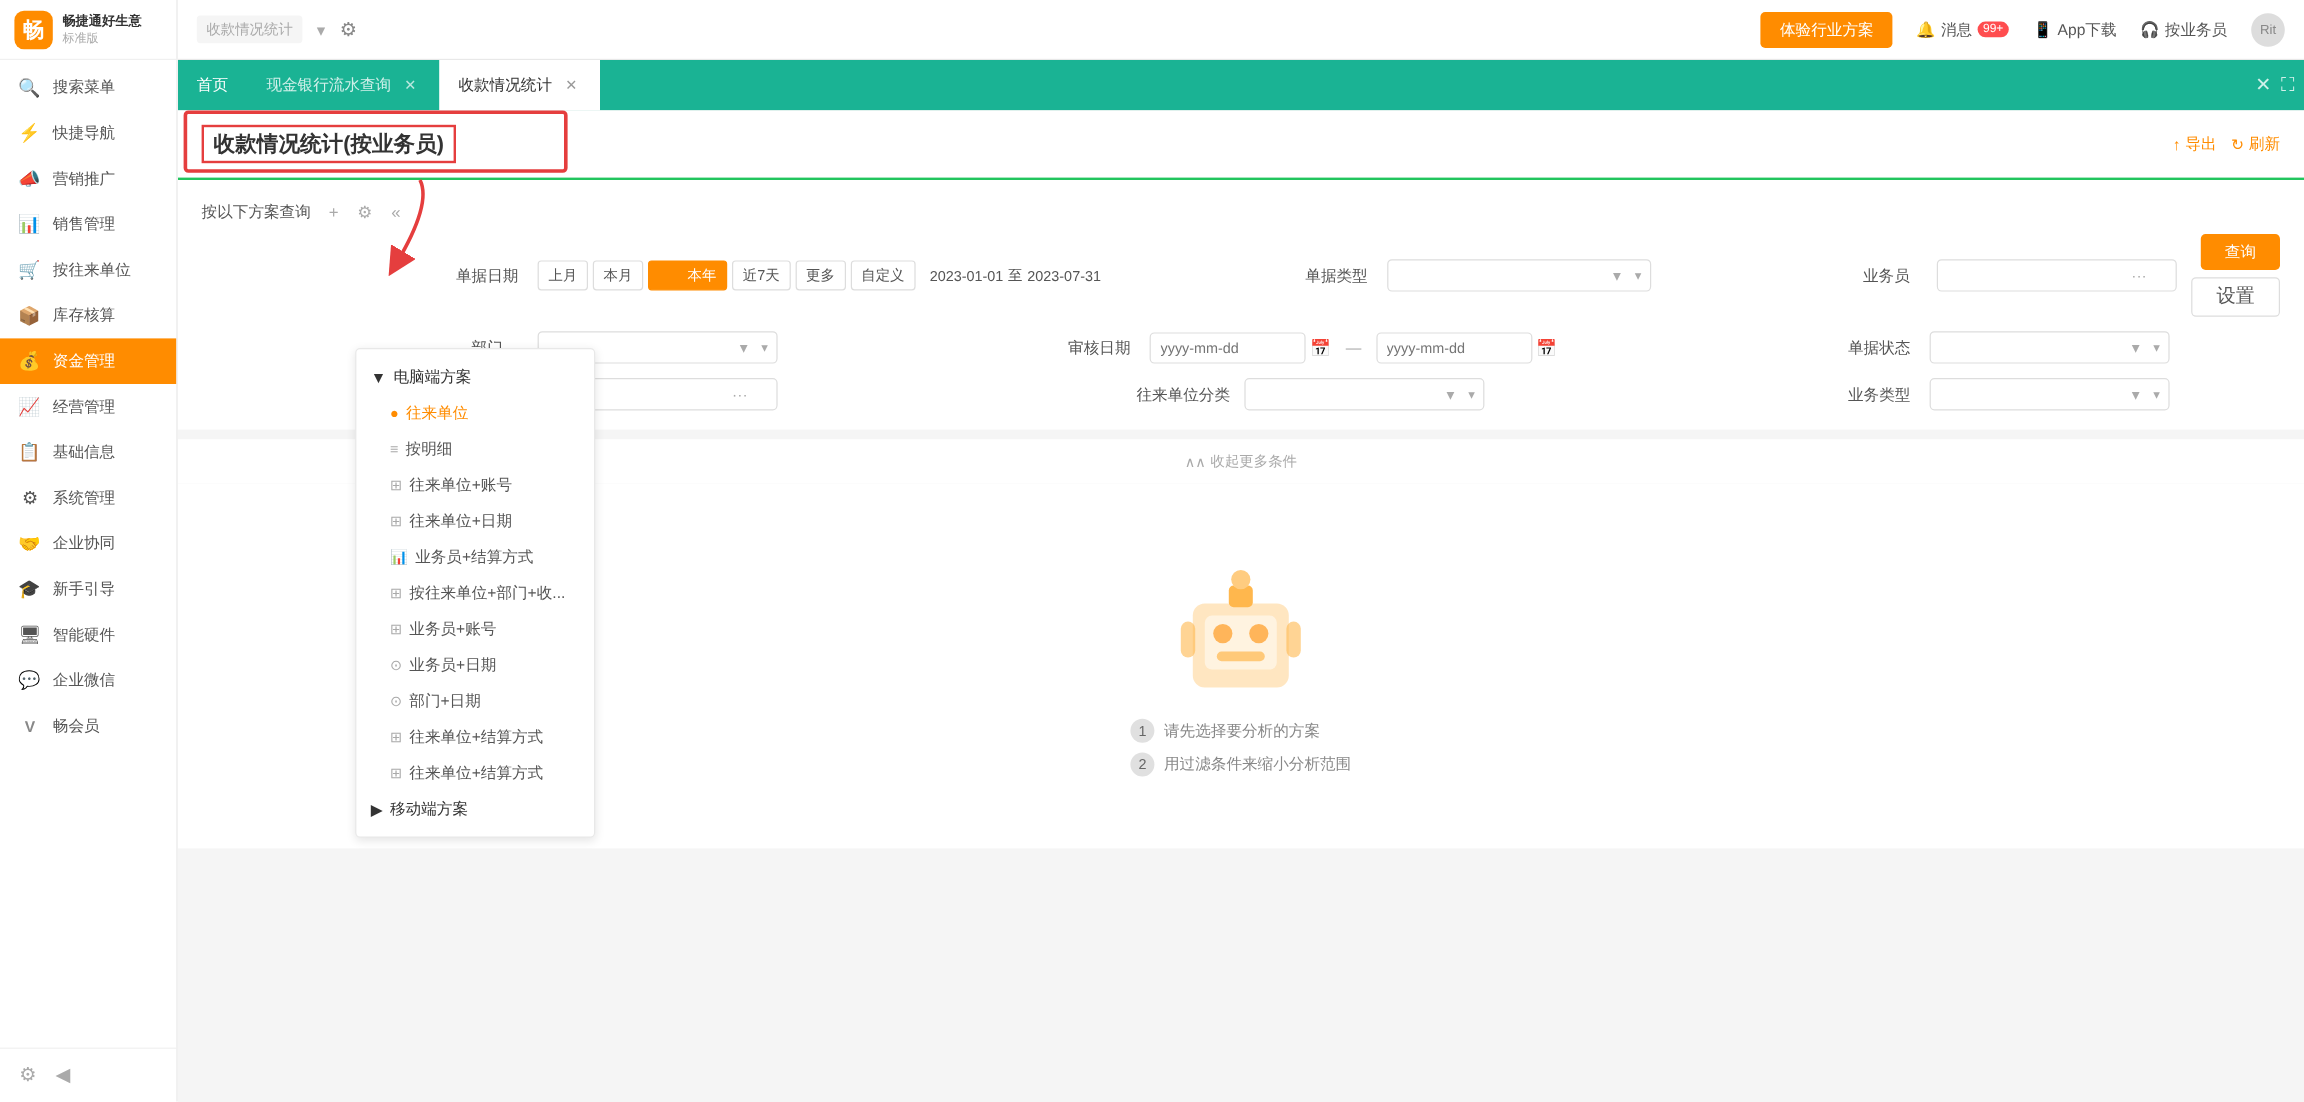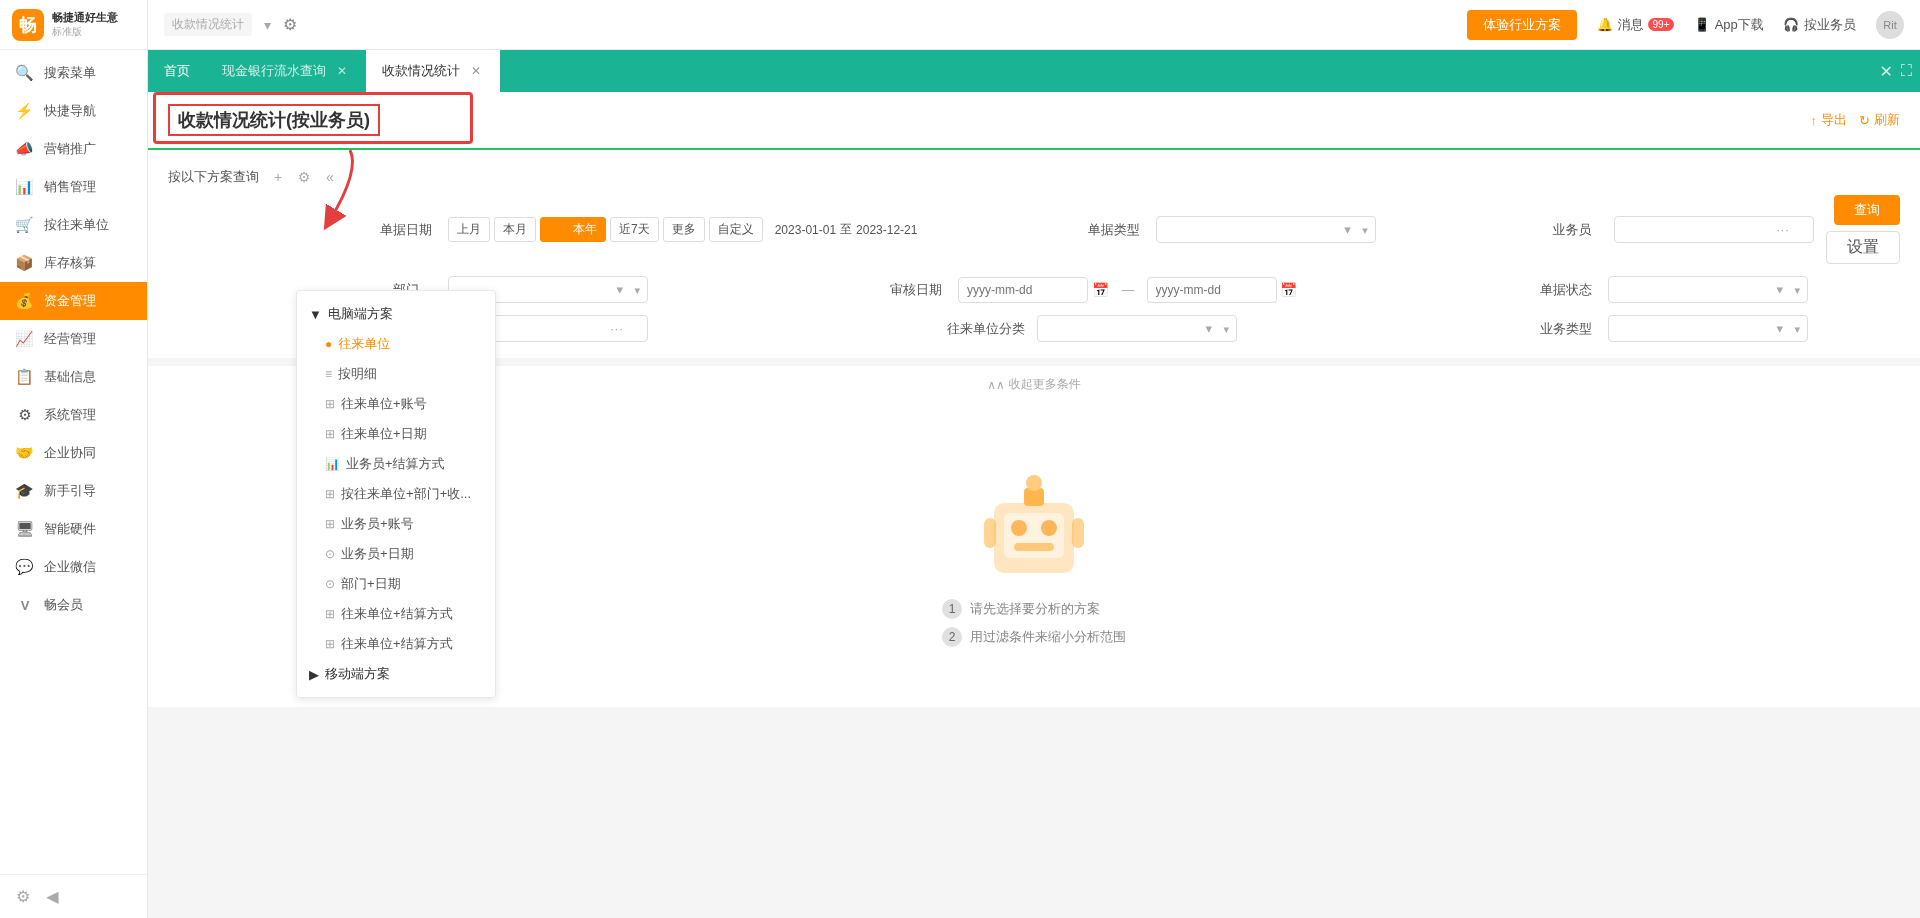--- a/index.html
+++ b/index.html
@@ -412,21 +412,21 @@
               <button class="date-opt-btn">上月</button>
               <button class="date-opt-btn">本月</button>
               <button class="date-opt-btn active">本年</button>
               <button class="date-opt-btn">近7天</button>
               <button class="date-opt-btn">更多</button>
               <button class="date-opt-btn">自定义</button>
             </div>
             <div class="date-range">
               <span>2023-01-01</span>
               <span> 至 </span>
-              <span>2023-12-21</span>
+              <span>2023-07-31</span>
             </div>
             <div style="flex:1;"></div>
             <span class="filter-label">单据类型</span>
             <div class="filter-select-wrap">
               <div class="filter-select-box" style="width:220px;">
                 <span style="color:#aaa;"></span>
                 <span>▾</span>
               </div>
             </div>
             <div style="flex:1;"></div>

